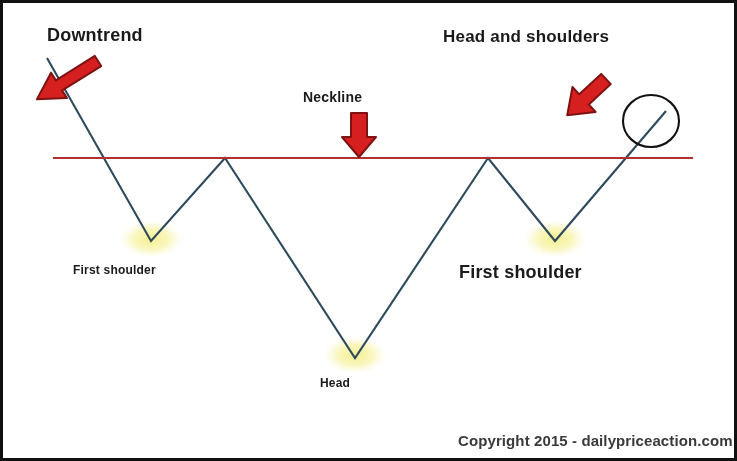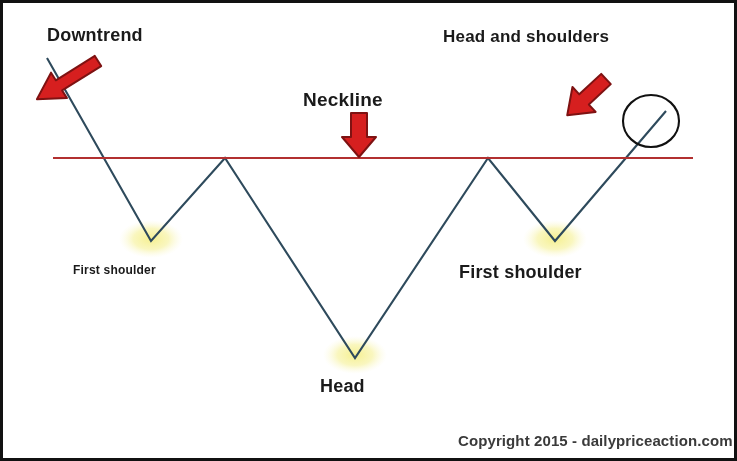--- a/index.html
+++ b/index.html
@@ -47,41 +47,41 @@
     letter-spacing: 0.2px;
   }
   #label-downtrend {
     left: 44px;
     top: 22px;
     font-size: 18px;
   }
   #label-neckline {
     left: 300px;
     top: 86px;
-    font-size: 19px;
+    font-size: 14px;
   }
   #label-confirmed {
     left: 440px;
     top: 24px;
     font-size: 17px;
     text-align: left;
     line-height: 1.12;
     white-space: normal;
     width: 228px;
     font-weight: bold;
   }
   #label-first-shoulder {
     left: 70px;
     top: 260px;
     font-size: 12px;
   }
   #label-head {
     left: 317px;
     top: 373px;
-    font-size: 18px;
+    font-size: 12px;
   }
   #label-second-shoulder {
     left: 456px;
     top: 259px;
     font-size: 18px;
   }
   #label-copyright {
     left: 455px;
     top: 429px;
     font-size: 15px;

